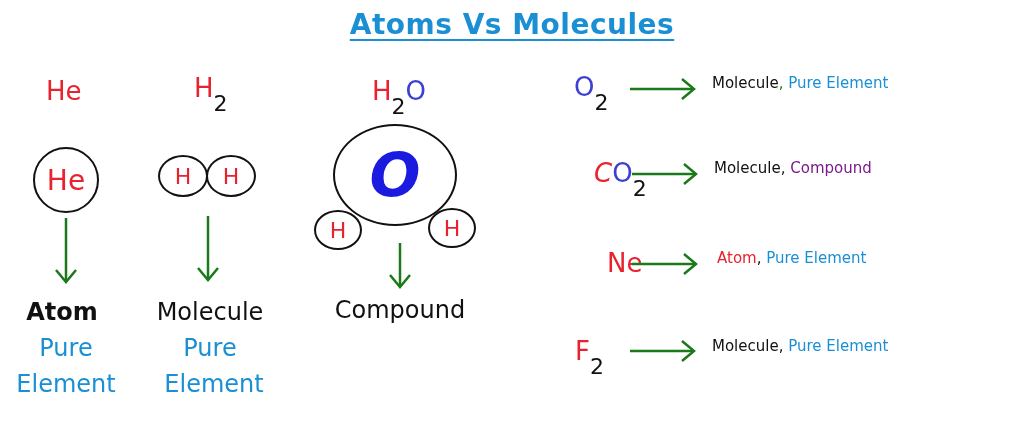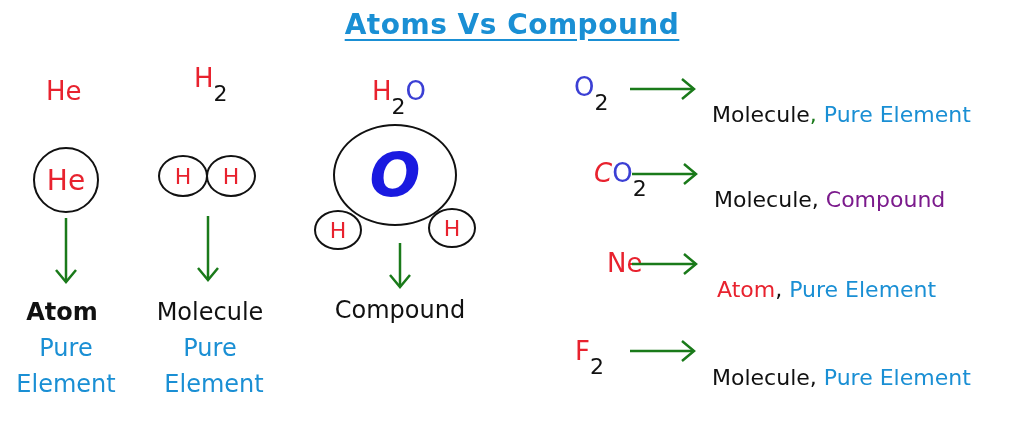--- a/index.html
+++ b/index.html
@@ -13,42 +13,42 @@
   .red { color:#e8222e; }
   .blue { color:#3b3fd4; }
   .blk { color:#111111; }
   .cyan { color:#1a8fd4; }
   .purple { color:#7b1a8c; }
   .green { color:#1a7a1a; }
   .label { font-size:24px; text-align:center; white-space:nowrap; line-height:1.4; }
   .atom { position:absolute; border:2.5px solid #111; border-radius:50%; box-sizing:border-box;
           display:flex; align-items:center; justify-content:center; color:#e8222e; background:#fff; }
   svg { position:absolute; overflow:visible; }
-  .row-text { font-size:22px; white-space:nowrap;margin-top:28px; }
+  .row-text { font-size:15px; white-space:nowrap; }
 </style>
 </head>
 <body>
 
-<div class="abs title">Atoms Vs Compound</div>
+<div class="abs title">Atoms Vs Molecules</div>
 
 <div class="abs formula red" style="left:46px; top:78px;">
   <span>He</span>
 </div>
 <div class="atom" style="left:33px; top:147px; width:66px; height:66px; font-size:28px;">
   <span>He</span>
 </div>
 <svg style="left:56px; top:218px;" width="20" height="68">
   <line x1="10" y1="0" x2="10" y2="64" stroke="#1a7a1a" stroke-width="2.5"></line>
   <polyline points="0,52 10,64 20,52" fill="none" stroke="#1a7a1a" stroke-width="2.5"></polyline>
 </svg>
 <div class="abs label blk" style="left:12px; width:100px; top:296px;font-weight:bold;">Atom</div>
 <div class="abs label cyan" style="left:16px; width:100px; top:332px;">Pure</div>
 <div class="abs label cyan" style="left:6px; width:120px; top:368px;">Element</div>
 
-<div class="abs formula" style="left:194px; top:65px;">
+<div class="abs formula" style="left:194px; top:75px;">
   <span class="red">H</span><span class="sub blk">2</span>
 </div>
 <div class="atom" style="left:158px; top:155px; width:50px; height:42px; font-size:22px;">
   <span>H</span>
 </div>
 <div class="atom" style="left:206px; top:155px; width:50px; height:42px; font-size:22px;">
   <span>H</span>
 </div>
 <svg style="left:198px; top:216px;" width="20" height="68">
   <line x1="10" y1="0" x2="10" y2="64" stroke="#1a7a1a" stroke-width="2.5"></line>

